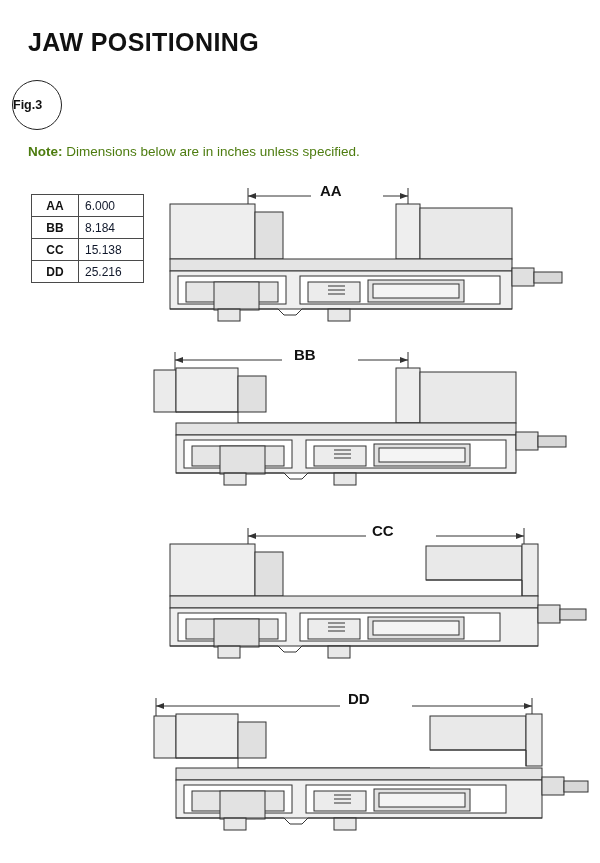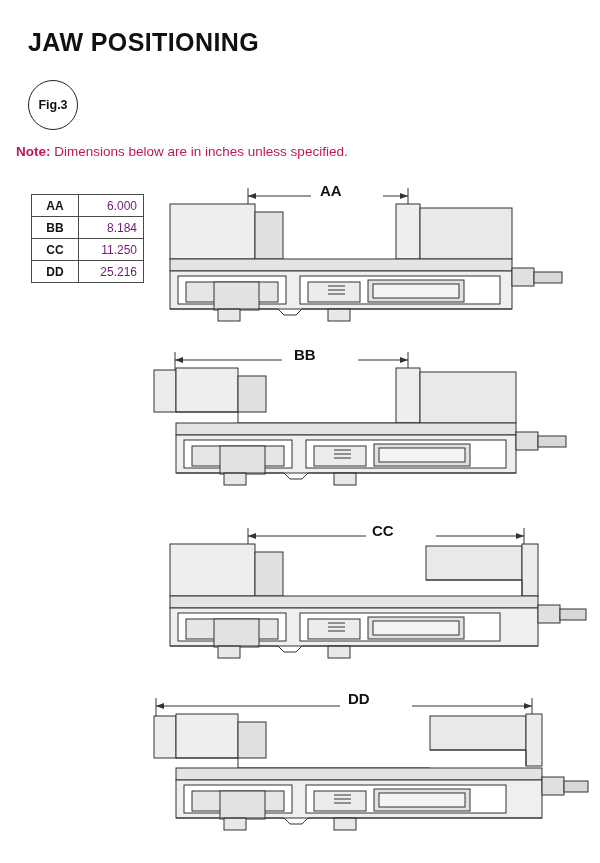--- a/index.html
+++ b/index.html
@@ -26,39 +26,39 @@
     position: absolute;
     left: 28px;
     top: 28px;
     font-size: 25px;
     font-weight: bold;
     letter-spacing: 0.4px;
     color: #111111;
   }
   .fig-badge {
     position: absolute;
-    left: 28px;
+    left: 12px;
     top: 80px;
     width: 48px;
     height: 48px;
     border: 1.3px solid #222;
     border-radius: 50%;
     display: flex;
     align-items: center;
-    justify-content: center;
+    justify-content: flex-start;
     font-size: 12.5px;
     font-weight: bold;
     color: #111;
   }
   .note {
     position: absolute;
-    left: 16px;
+    left: 28px;
     top: 144px;
     font-size: 13.5px;
-    color: #be185d;
+    color: #4d7c0f;
   }
   .note b {
     font-weight: bold;
   }
   
   .dim-table {
     position: absolute;
     left: 31px;
     top: 194px;
     border-collapse: collapse;
@@ -70,22 +70,22 @@
     padding: 0 6px;
   }
   .dim-table td.key {
     width: 34px;
     text-align: center;
     font-weight: bold;
     color: #111;
   }
   .dim-table td.val {
     width: 52px;
-    text-align: right;
-    color: #701a75;
+    text-align: left;
+    color: #0f172a;
   }
   
   .figure {
     position: absolute;
     left: 140px;
     width: 450px;
   }
   .fig-label {
     position: absolute;
     font-size: 15px;
@@ -116,21 +116,21 @@
       <tr>
         <td class="key">AA</td>
         <td class="val">6.000</td>
       </tr>
       <tr>
         <td class="key">BB</td>
         <td class="val">8.184</td>
       </tr>
       <tr>
         <td class="key">CC</td>
-        <td class="val">11.250</td>
+        <td class="val">15.138</td>
       </tr>
       <tr>
         <td class="key">DD</td>
         <td class="val">25.216</td>
       </tr>
     </tbody>
   </table>
 
   <div class="figure" style="top:186px; left:140px;">
     <div class="fig-label" style="left:174px; top:-4px;">AA</div>

